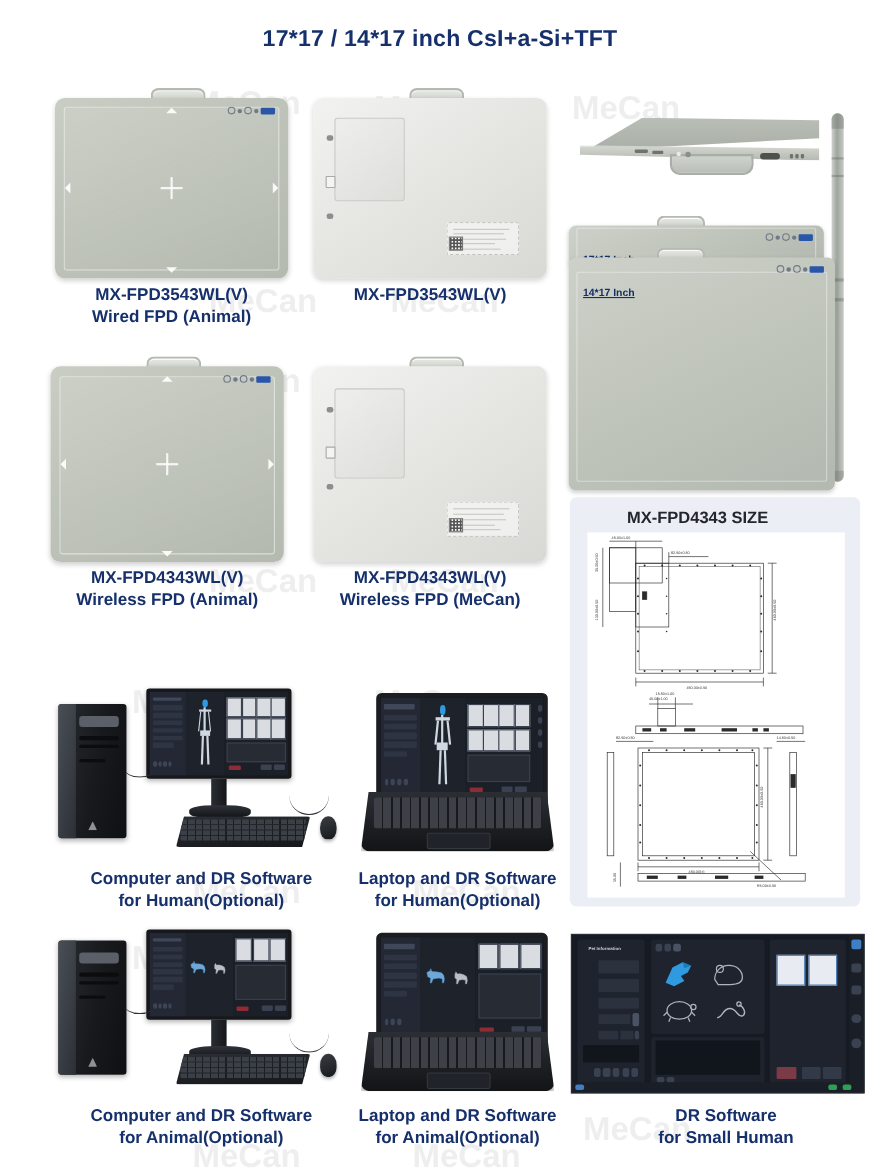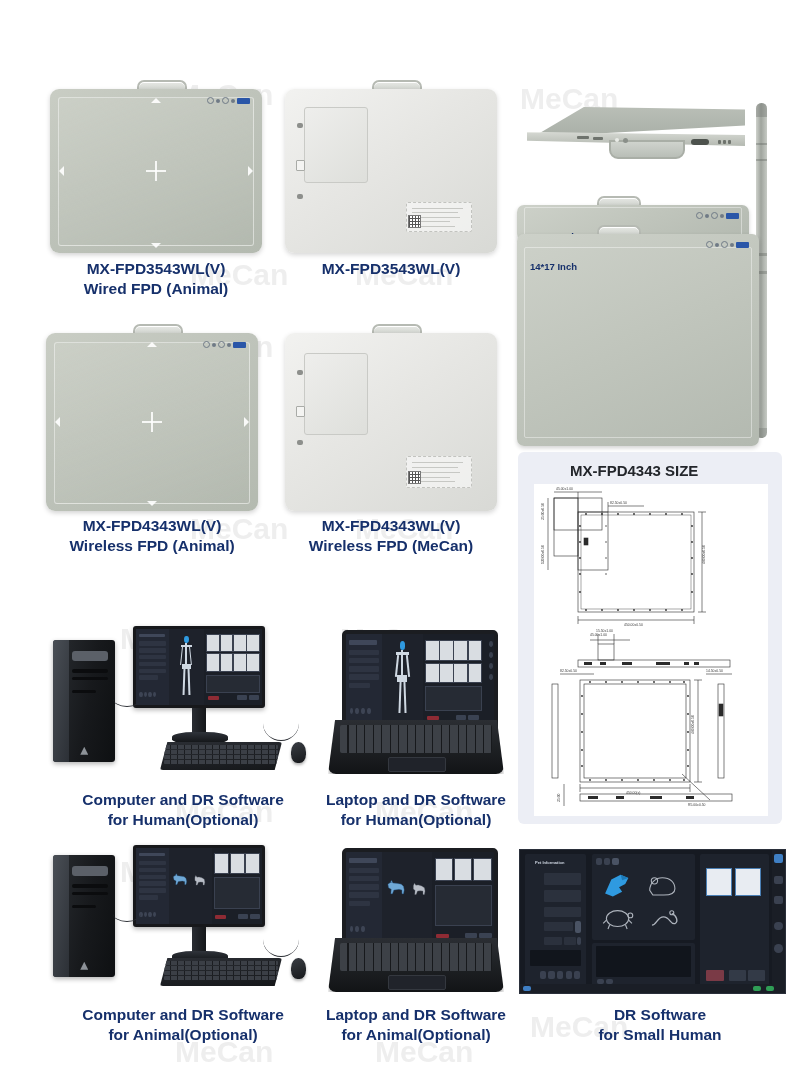--- a/index.html
+++ b/index.html
@@ -174,20 +174,21 @@
   .stack-panel .edgeline{
     position:absolute;left:3%;right:3%;top:6%;bottom:4%;
     border:1px solid rgba(255,255,255,.4);
     border-radius:2px;
   }
   .inch-tag{
     position:absolute;
     font-size:9.5px;font-weight:700;
     color:#16306b;
     white-space:nowrap;
+    text-decoration:underline;
   }
 
   
   .size-panel{
     position:absolute;
     background:#eceef5;
     border-radius:6px;
   }
   .size-title{
     position:absolute;
@@ -335,20 +336,21 @@
   <div class="wm" style="left:530px;top:630px;">MeCan</div>
   <div class="wm" style="left:175px;top:795px;">MeCan</div>
   <div class="wm" style="left:375px;top:795px;">MeCan</div>
   <div class="wm" style="left:545px;top:770px;">MeCan</div>
   <div class="wm" style="left:120px;top:855px;">MeCan</div>
   <div class="wm" style="left:340px;top:855px;">MeCan</div>
   <div class="wm" style="left:530px;top:1010px;">MeCan</div>
   <div class="wm" style="left:175px;top:1035px;">MeCan</div>
   <div class="wm" style="left:375px;top:1035px;">MeCan</div>
 
+  <div class="title">17*17 / 14*17 inch CsI+a-Si+TFT</div>
 
   <div>
     <div class="handle" style="left:137px;top:80px;width:46px;height:11px;"></div>
     <div class="det-front" style="left:50px;top:89px;width:212px;height:164px;">
       <div class="inner"></div>
       <div class="cross"></div>
       <div class="tri t" style="left:101px;top:9px;"></div>
       <div class="tri b" style="left:101px;bottom:5px;"></div>
       <div class="tri l" style="left:9px;top:77px;"></div>
       <div class="tri r" style="right:9px;top:77px;"></div>

